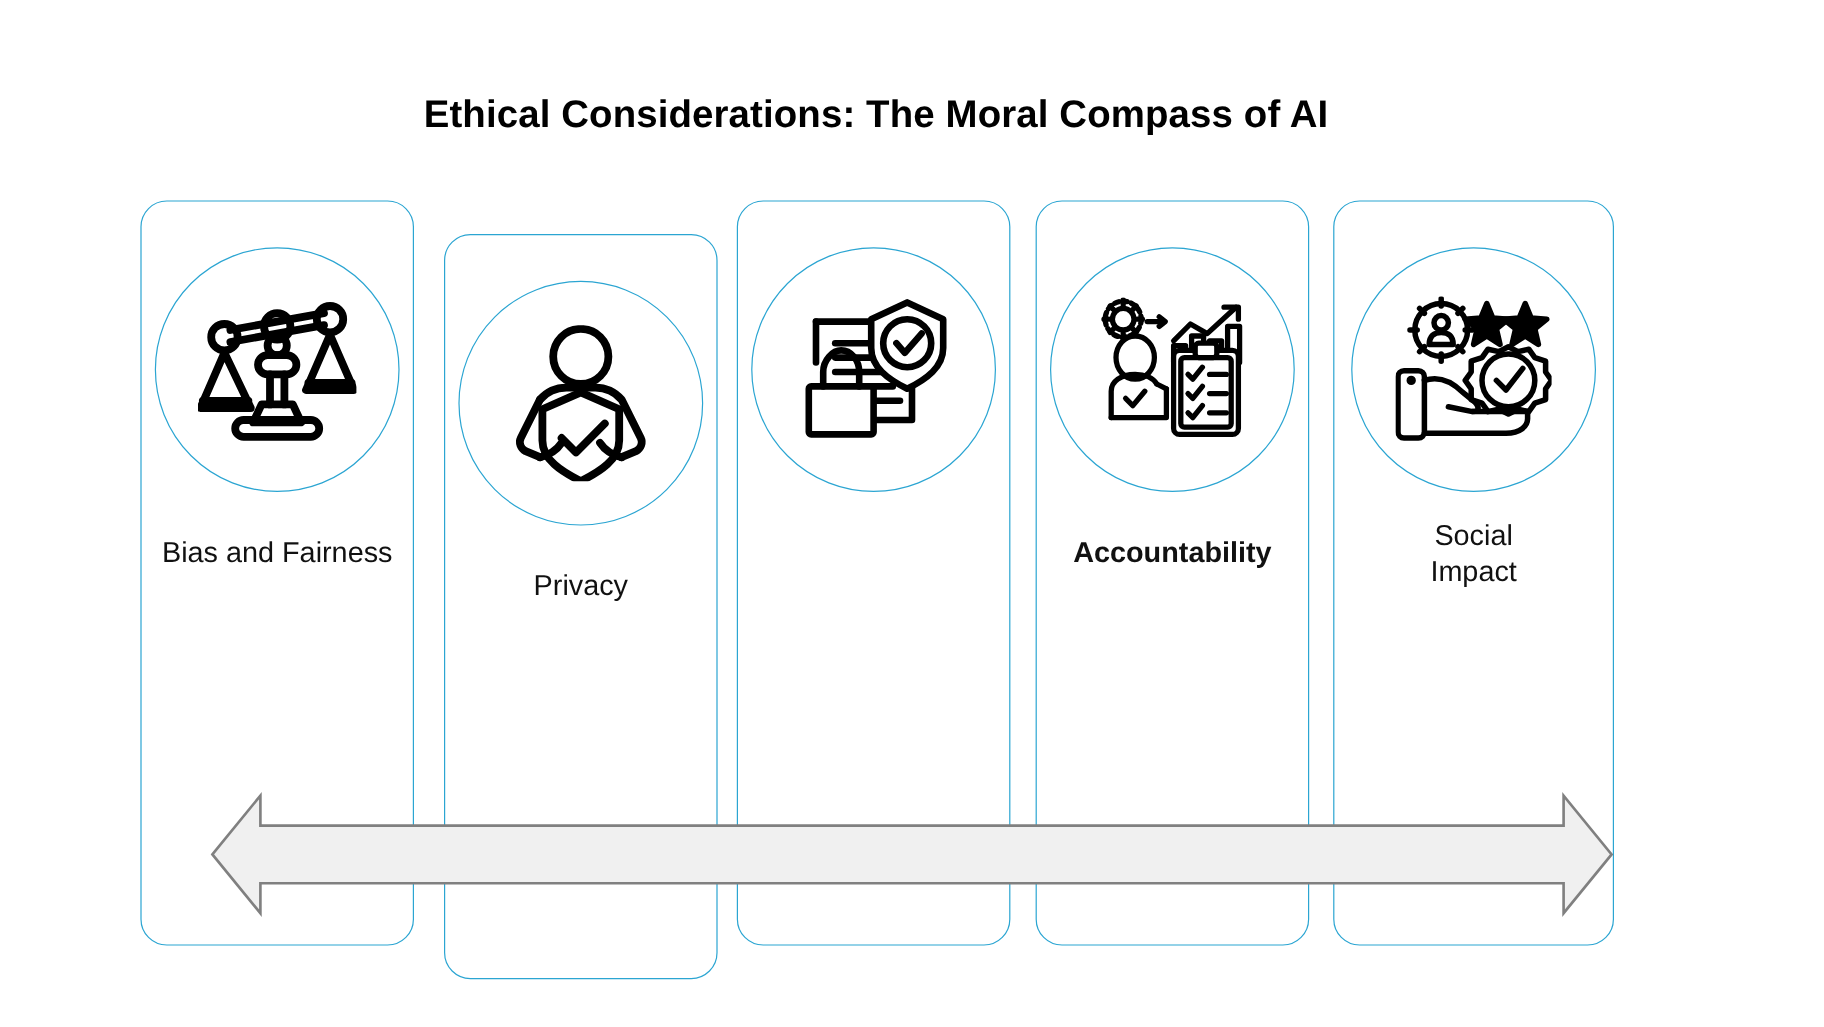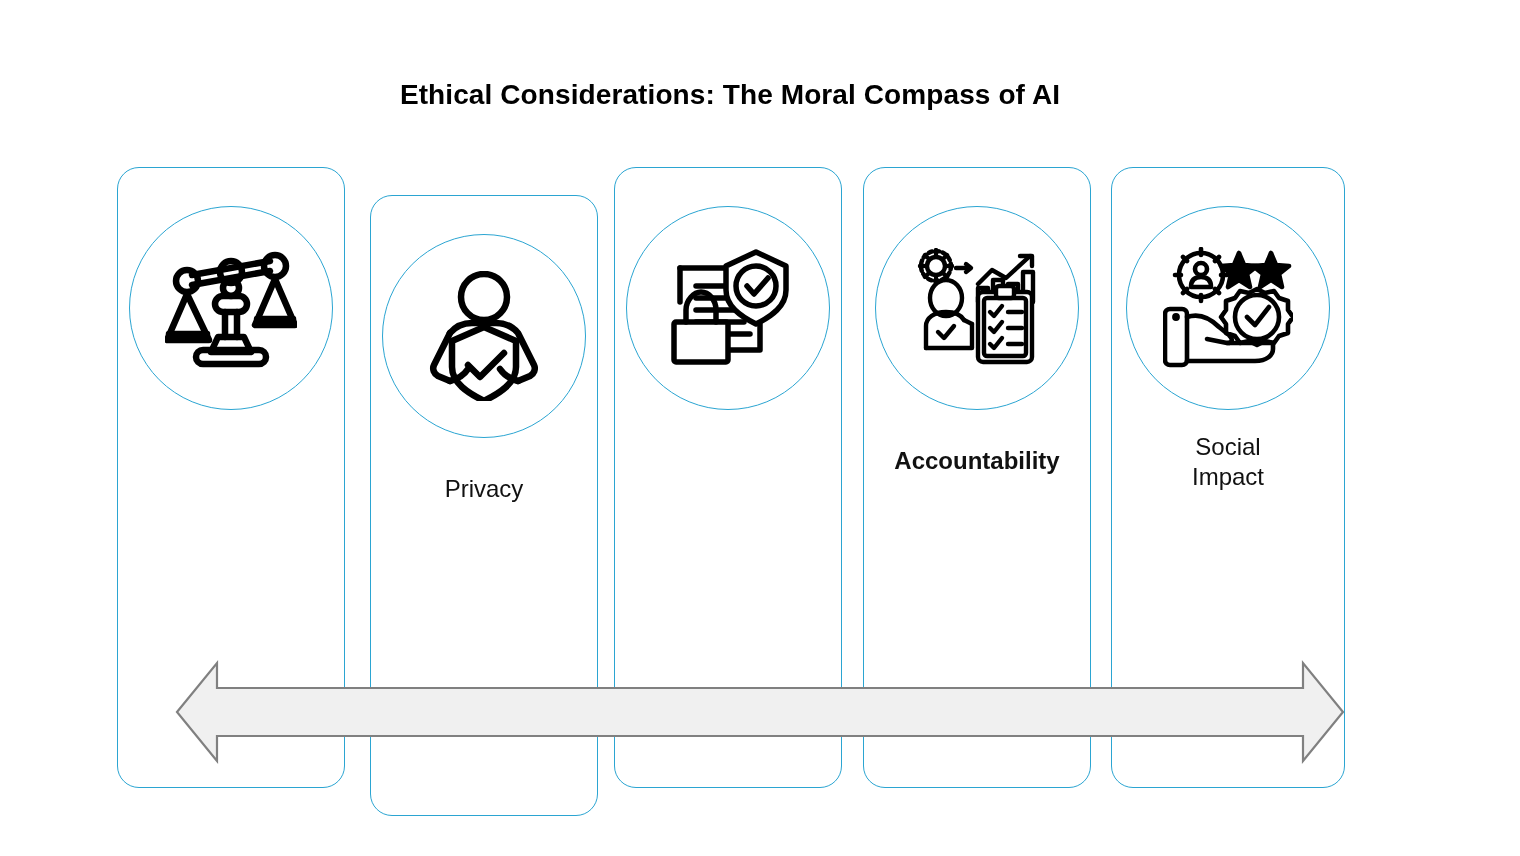--- a/index.html
+++ b/index.html
@@ -23,21 +23,21 @@
     height: 856px;
     background: #ffffff;
   }
 
   #slide-title {
     position: absolute;
     left: 0;
     top: 74px;
     width: 1460px;
     text-align: center;
-    font-size: 28px;
+    font-size: 32px;
     font-weight: bold;
     color: #000000;
     letter-spacing: 0.1px;
     line-height: 42px;
     white-space: nowrap;
   }
 
   #cards {
     position: absolute;
     left: 117px;
@@ -136,20 +136,21 @@
             <circle cx="66" cy="40" r="8"></circle>
             <rect x="50" y="48" width="32" height="16" rx="8"></rect>
             <line x1="60" y1="64" x2="60" y2="89"></line>
             <line x1="72" y1="64" x2="72" y2="89"></line>
 
             <path d="M46 104 L53 89 L79 89 L86 104 Z"></path>
             <rect x="31" y="102" width="70" height="14" rx="7"></rect>
           </svg>
         </span>
       </div>
+      <div class="card-label">Bias and Fairness</div>
     </div>
 
     <div class="card c1">
       <div class="icon-circle">
         <span>
           <svg width="128" height="130" viewBox="0 0 128 130" fill="none" stroke="#000000" stroke-width="6.5" stroke-linecap="round" stroke-linejoin="round">
 
             <circle cx="64" cy="26" r="23"></circle>
 
             <path d="M30 62 C36 55 44 52 52 52 L76 52 C84 52 92 55 98 62

